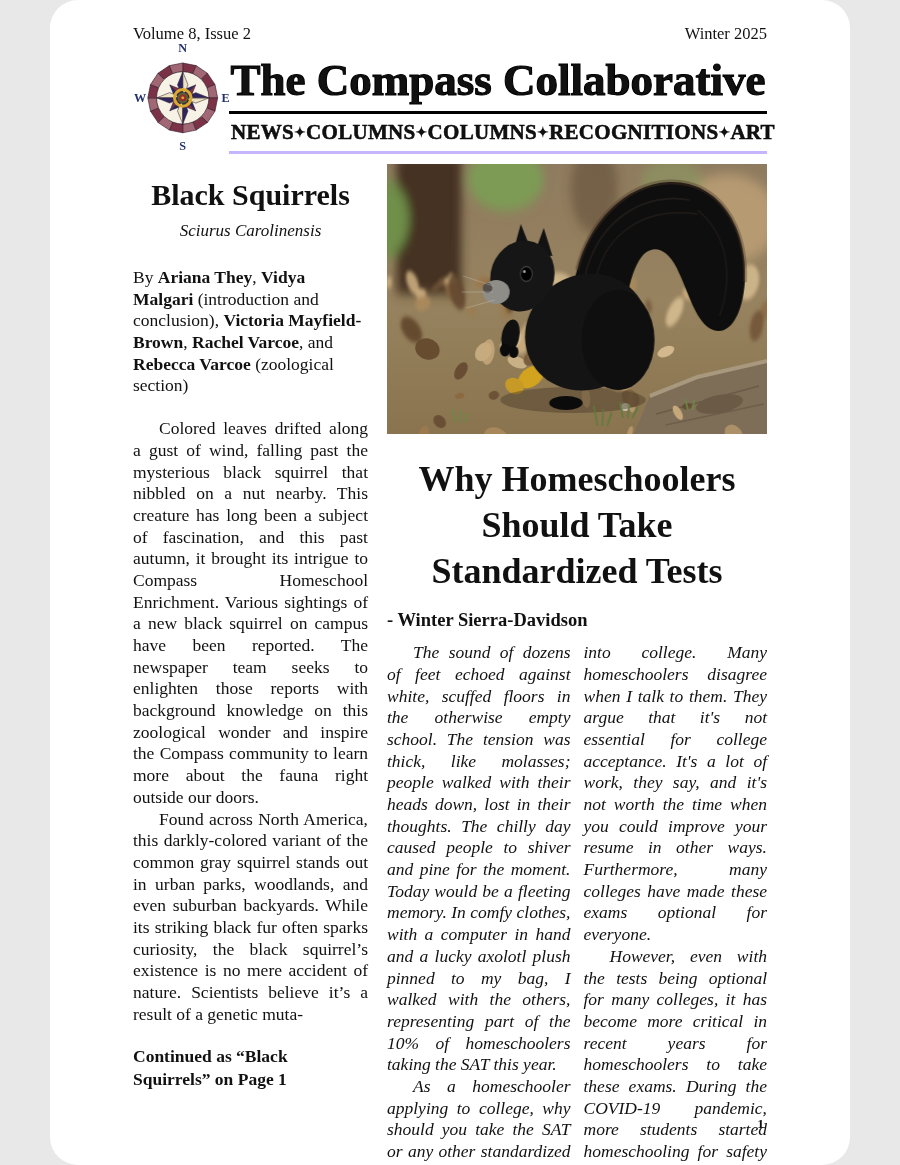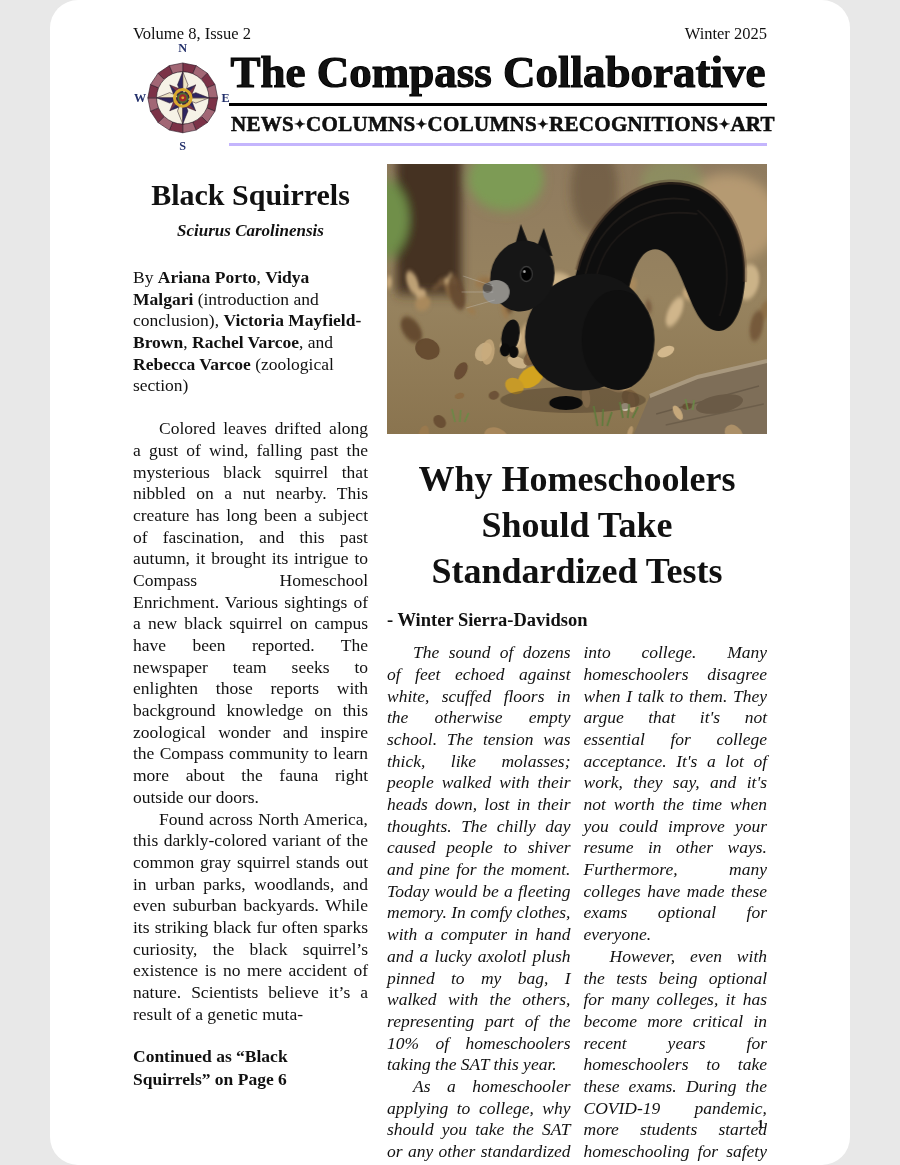--- a/index.html
+++ b/index.html
@@ -10,35 +10,35 @@
     overflow:hidden;
     border-radius:28px;
   }
   
   .meta{display:flex; justify-content:space-between; padding:24px 83px 2px; font-size:16.5px;}
   .masthead{display:flex; align-items:flex-start; padding:0 83px;}
   .logo-wrap{width:96px; flex:none; margin-top:-4px;}
   .mast-right{flex:1; display:flex; flex-direction:column; min-width:0;}
   .paper-title{
     font-size:45px; font-weight:bold; line-height:1.02; text-align:center;
-    margin:4px 0 7px; white-space:nowrap; -webkit-text-stroke:1.1px #000;
+    margin:12px 0 7px; white-space:nowrap; -webkit-text-stroke:1.1px #000;
   }
   .navbar{
     display:flex; justify-content:space-between; align-items:center;
     border-top:3px solid #000; border-bottom:3px solid #c4b5fd;
     padding:6px 2px; font-weight:bold; font-size:21px; letter-spacing:.3px;
     -webkit-text-stroke:.5px #000;
   }
   .navbar .diamond{font-size:14px; -webkit-text-stroke:0;}
   
   .content{display:flex; gap:19px; padding:6px 83px 0;}
   .col-left{width:235px; flex:none;}
   .right-region{flex:1; min-width:0;}
   .article-title{font-size:30px; font-weight:bold; text-align:center; margin:16px 0 10px; line-height:1.1;}
-  .subtitle{font-size:17px; font-weight:bold; font-style:italic; text-align:center; margin:0 0 26px;}
+  .subtitle{font-size:17px; font-weight:normal; font-style:italic; text-align:center; margin:0 0 26px;}
   .byline{font-size:17.5px; line-height:1.24; margin:0 0 21px;}
   .bodytext p{font-size:17.5px; line-height:1.24; text-align:justify; text-indent:26px; margin:0;}
   .continued{font-weight:bold; font-size:17.5px; line-height:1.28; margin-top:20px;}
   .photo{height:270px; margin:2px 0 22px;}
   .photo svg{display:block; width:100%; height:100%;}
   .headline{font-size:36px; font-weight:bold; text-align:center; line-height:1.28; margin:0 0 16px;}
   .byline2{font-weight:bold; font-size:18.5px; margin:0 0 11px;}
   .two-cols{display:flex; gap:13px;font-style:italic;}
   .tcol{flex:1; min-width:0;}
   .tcol.continuation .bodytext p:first-child{text-indent:0;}
@@ -114,26 +114,26 @@
           <span class="nav-item">ART</span>
         </div>
     </div>
   </div>
 
   <div class="content">
 
     <div class="col-left">
       <div class="article-title">Black Squirrels</div>
       <div class="subtitle">Sciurus Carolinensis</div>
-      <div class="byline"><span>By </span><b>Ariana Porto</b><span>, </span><b>Vidya Malgari</b><span> (introduction and conclusion), </span><b>Victoria Mayfield-Brown</b><span>, </span><b>Rachel Varcoe</b><span>, and </span><b>Rebecca Varcoe</b><span> (zoological section)</span></div>
+      <div class="byline"><span>By </span><b>Ariana They</b><span>, </span><b>Vidya Malgari</b><span> (introduction and conclusion), </span><b>Victoria Mayfield-Brown</b><span>, </span><b>Rachel Varcoe</b><span>, and </span><b>Rebecca Varcoe</b><span> (zoological section)</span></div>
       <div class="bodytext">
           <p>Colored leaves drifted along a gust of wind, falling past the mysterious black squirrel that nibbled on a nut nearby. This creature has long been a subject of fascination, and this past autumn, it brought its intrigue to Compass Homeschool Enrichment. Various sightings of a new black squirrel on campus have been reported. The newspaper team seeks to enlighten those reports with background knowledge on this zoological wonder and inspire the Compass community to learn more about the fauna right outside our doors.</p>
           <p>Found across North America, this darkly-colored variant of the common gray squirrel stands out in urban parks, woodlands, and even suburban backyards. While its striking black fur often sparks curiosity, the black squirrel’s existence is no mere accident of nature. Scientists believe it’s a result of a genetic muta-</p>
         </div>
-      <div class="continued">Continued as “Black Squirrels” on Page 6</div>
+      <div class="continued">Continued as “Black Squirrels” on Page 1</div>
     </div>
 
     <div class="right-region">
 
       <div class="photo">
         <svg viewBox="0 0 480 270" preserveAspectRatio="none">
           <defs>
             <linearGradient id="bgGrad" x1="0" y1="0" x2="0" y2="1">
               <stop offset="0" stop-color="#8f7b5f"></stop>
               <stop offset="0.5" stop-color="#97835f"></stop>

